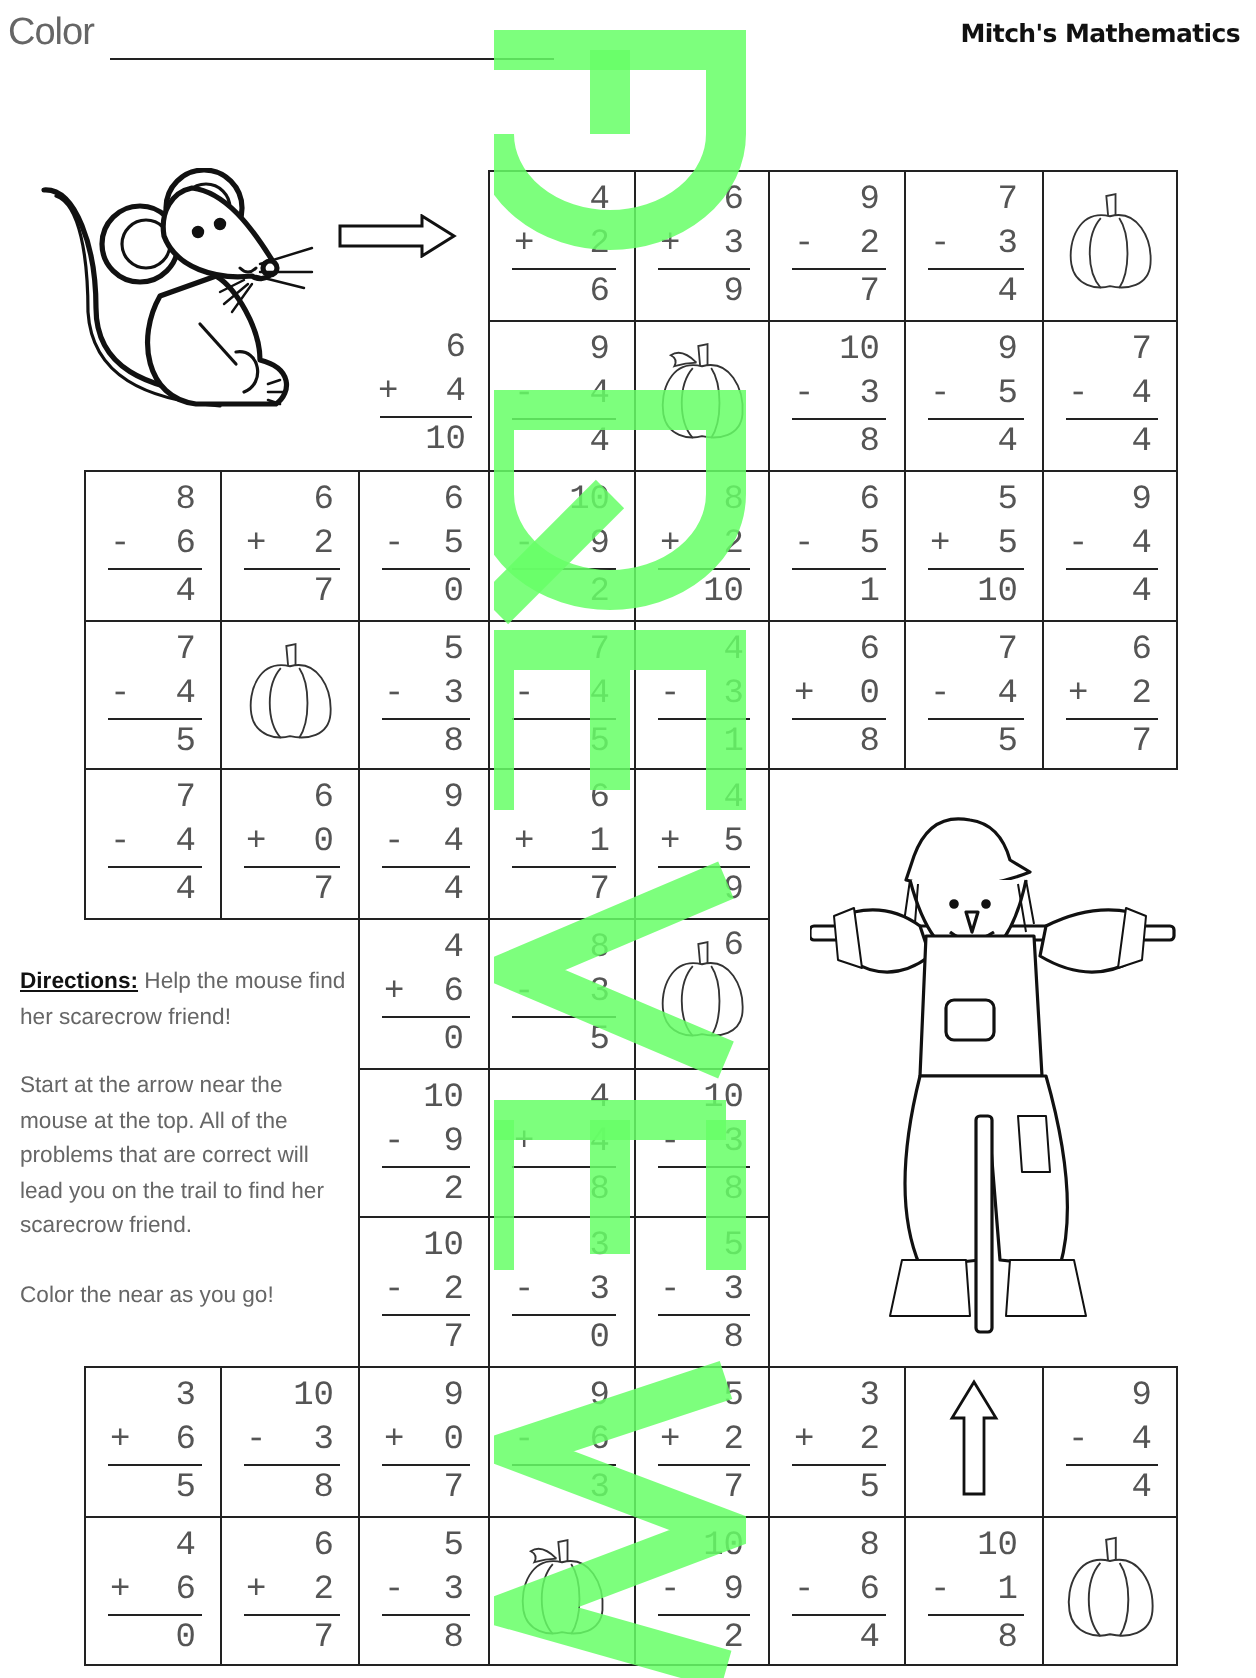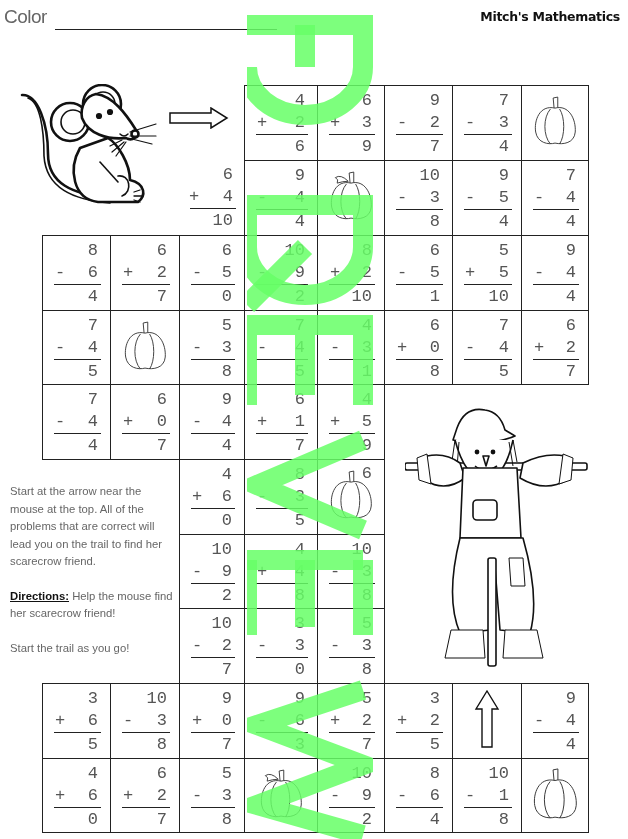--- a/index.html
+++ b/index.html
@@ -521,23 +521,23 @@
       <path d="M24 14 L 23 3 L 28 2 L 28 14" fill="#fff"></path>
 
       <path d="M25 14 C 8 10, 2 28, 4 40 C 6 52, 18 54, 25 52 C 34 54, 46 52, 47 40 C 48 26, 40 10, 25 14 Z" fill="#fff"></path>
       <path d="M20 15 C 12 24, 12 44, 20 53"></path>
       <path d="M30 15 C 36 24, 36 44, 30 53"></path>
     </svg></div>
     </div>
   </div>
 
 <div class="directions">
+  <p><span class="hd">Directions:</span> <span>Help the mouse find her scarecrow friend!</span></p>
   <p>Start at the arrow near the mouse at the top. All of the problems that are correct will lead you on the trail to find her scarecrow friend.</p>
-  <p><span class="hd">Directions:</span> <span>Help the mouse find her scarecrow friend!</span></p>
-  <p>Start the trail as you go!</p>
+  <p>Color the near as you go!</p>
 </div>
 
 <div class="scarecrow">
   <svg width="190" height="265" viewBox="0 0 190 265" fill="#fff" stroke="#111" stroke-width="1.6" stroke-linejoin="round">
     <rect x="0" y="55" width="182" height="7" rx="2"></rect>
     <path d="M52 20 Q 60 -2 80 2 Q 95 4 100 22 L 110 28 Q 80 40 48 32 Z"></path>
     <path d="M50 32 Q 60 70 80 72 Q 100 70 108 32"></path>
     <path d="M50 32 l-4 28 M54 34 l-2 26 M104 34 l4 24 M108 32 l4 22" stroke-width="1"></path>
     <circle cx="72" cy="44" r="1.6" fill="#111"></circle>
       <circle cx="88" cy="44" r="1.6" fill="#111"></circle>

